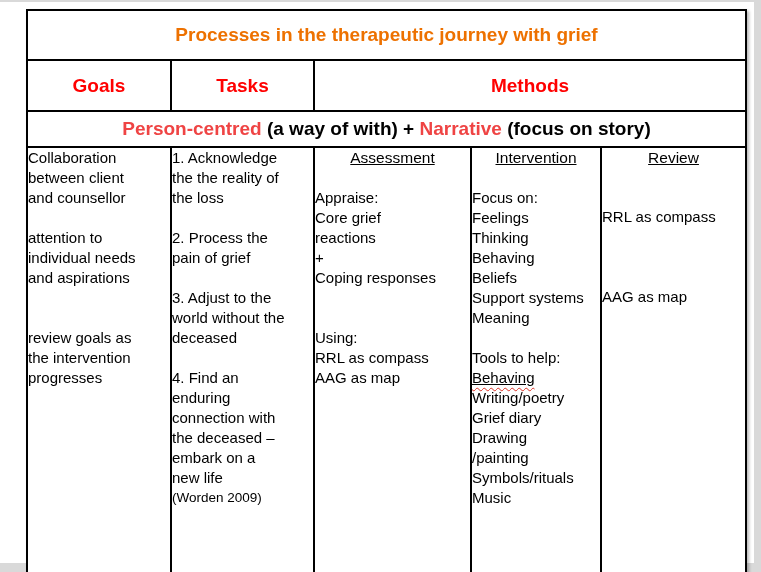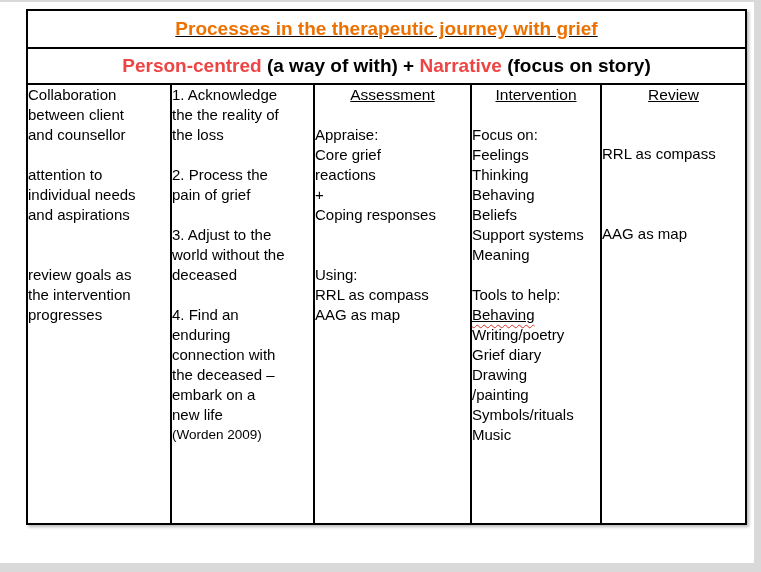--- a/index.html
+++ b/index.html
@@ -33,21 +33,21 @@
     border-collapse: collapse;
     table-layout: fixed;
     background: #ffffff;
     box-shadow: 2px 2px 3px rgba(0,0,0,0.28);
   }
   table.grief td {
     border: 2px solid #000000;
     padding: 0;
     overflow: hidden;
   }
-  tr.r-title  { height: 38px; text-decoration: underline; }
+  tr.r-title  { height: 50px; }
   tr.r-hdr    { height: 51px; }
   tr.r-appr   { height: 36px; }
   tr.r-body   { height: 440px; }
 
   td.title-cell {
     text-align: center;
     vertical-align: middle;
     font-weight: bold;
     font-size: 19px;
     color: #ed7100;
@@ -113,20 +113,25 @@
         <col style="width:157px">
         <col style="width:130px">
         <col style="width:145px">
       </colgroup>
 
       <tbody>
           <tr class="r-title">
         <td class="title-cell" colspan="5">Processes in the therapeutic journey with grief</td>
       </tr>
 
+      <tr class="r-hdr">
+        <td class="hdr-cell">Goals</td>
+        <td class="hdr-cell">Tasks</td>
+        <td class="hdr-cell" colspan="3">Methods</td>
+      </tr>
 
       <tr class="r-appr">
         <td class="appr-cell" colspan="5">
           <span class="green">Person-centred</span><span> (a way of with) + </span><span class="green">Narrative</span><span> (focus on story)</span>
         </td>
       </tr>
 
       <tr class="r-body">
         <td class="body-cell">
           <div class="pre">Collaboration

